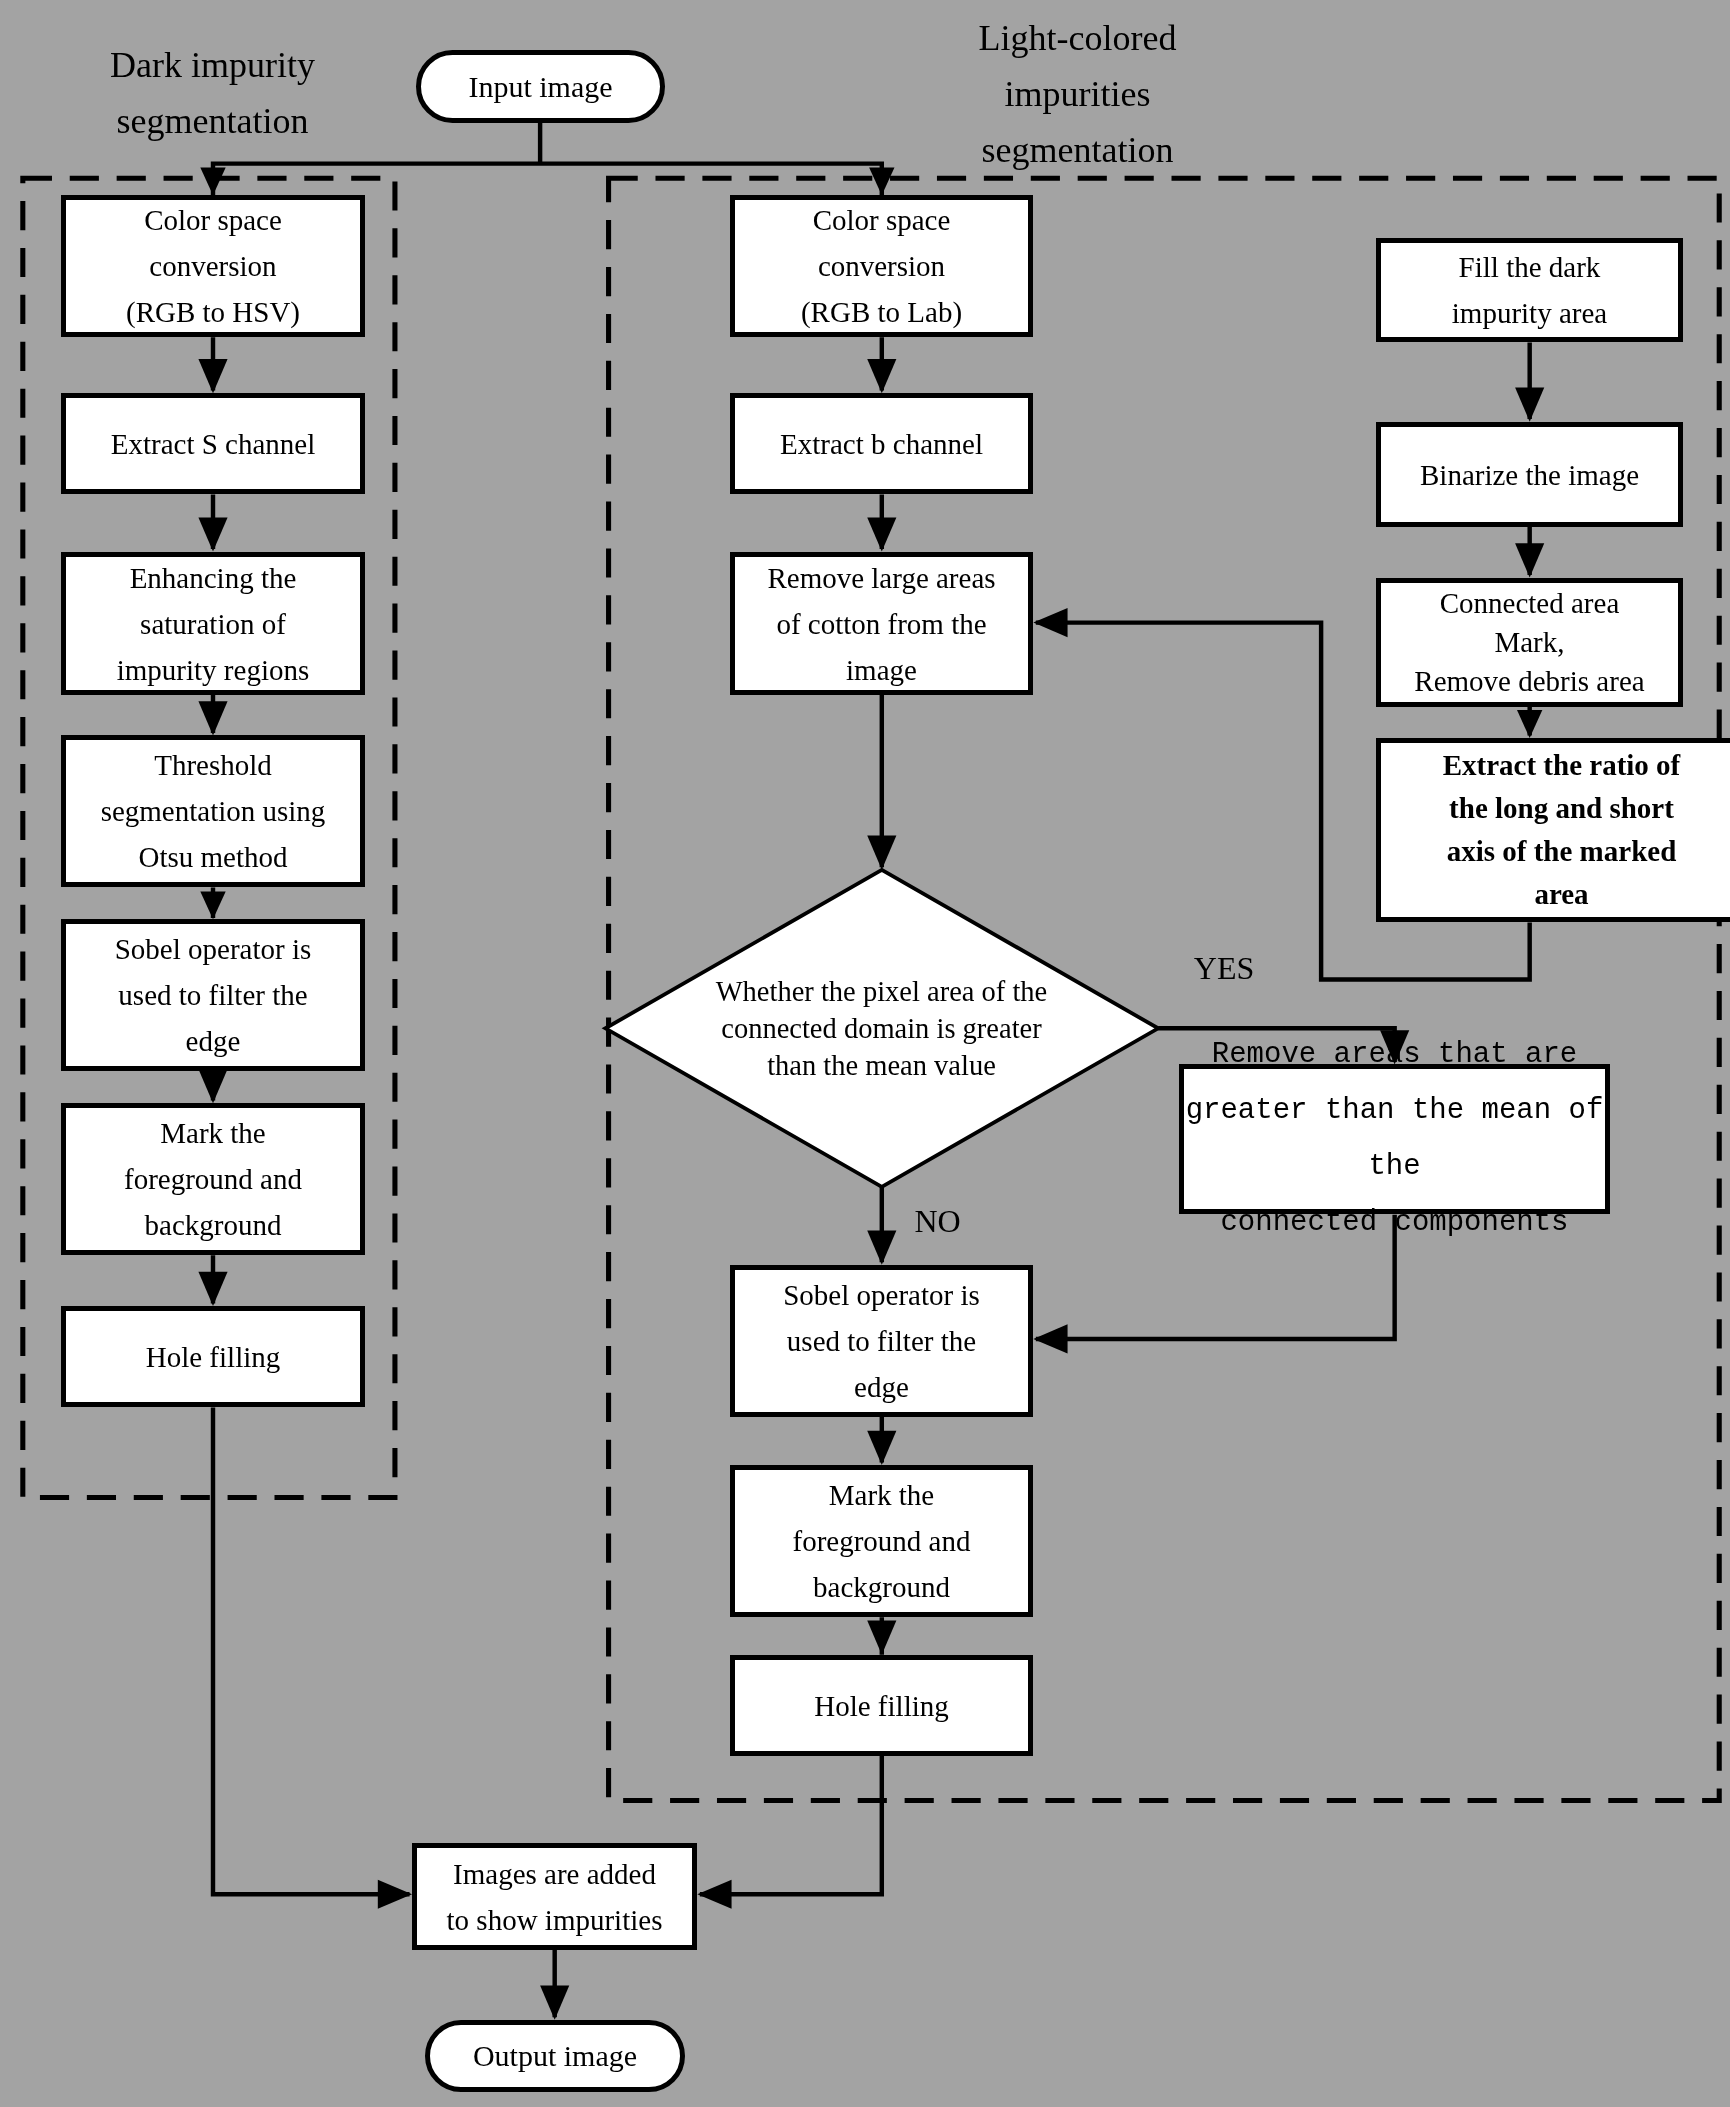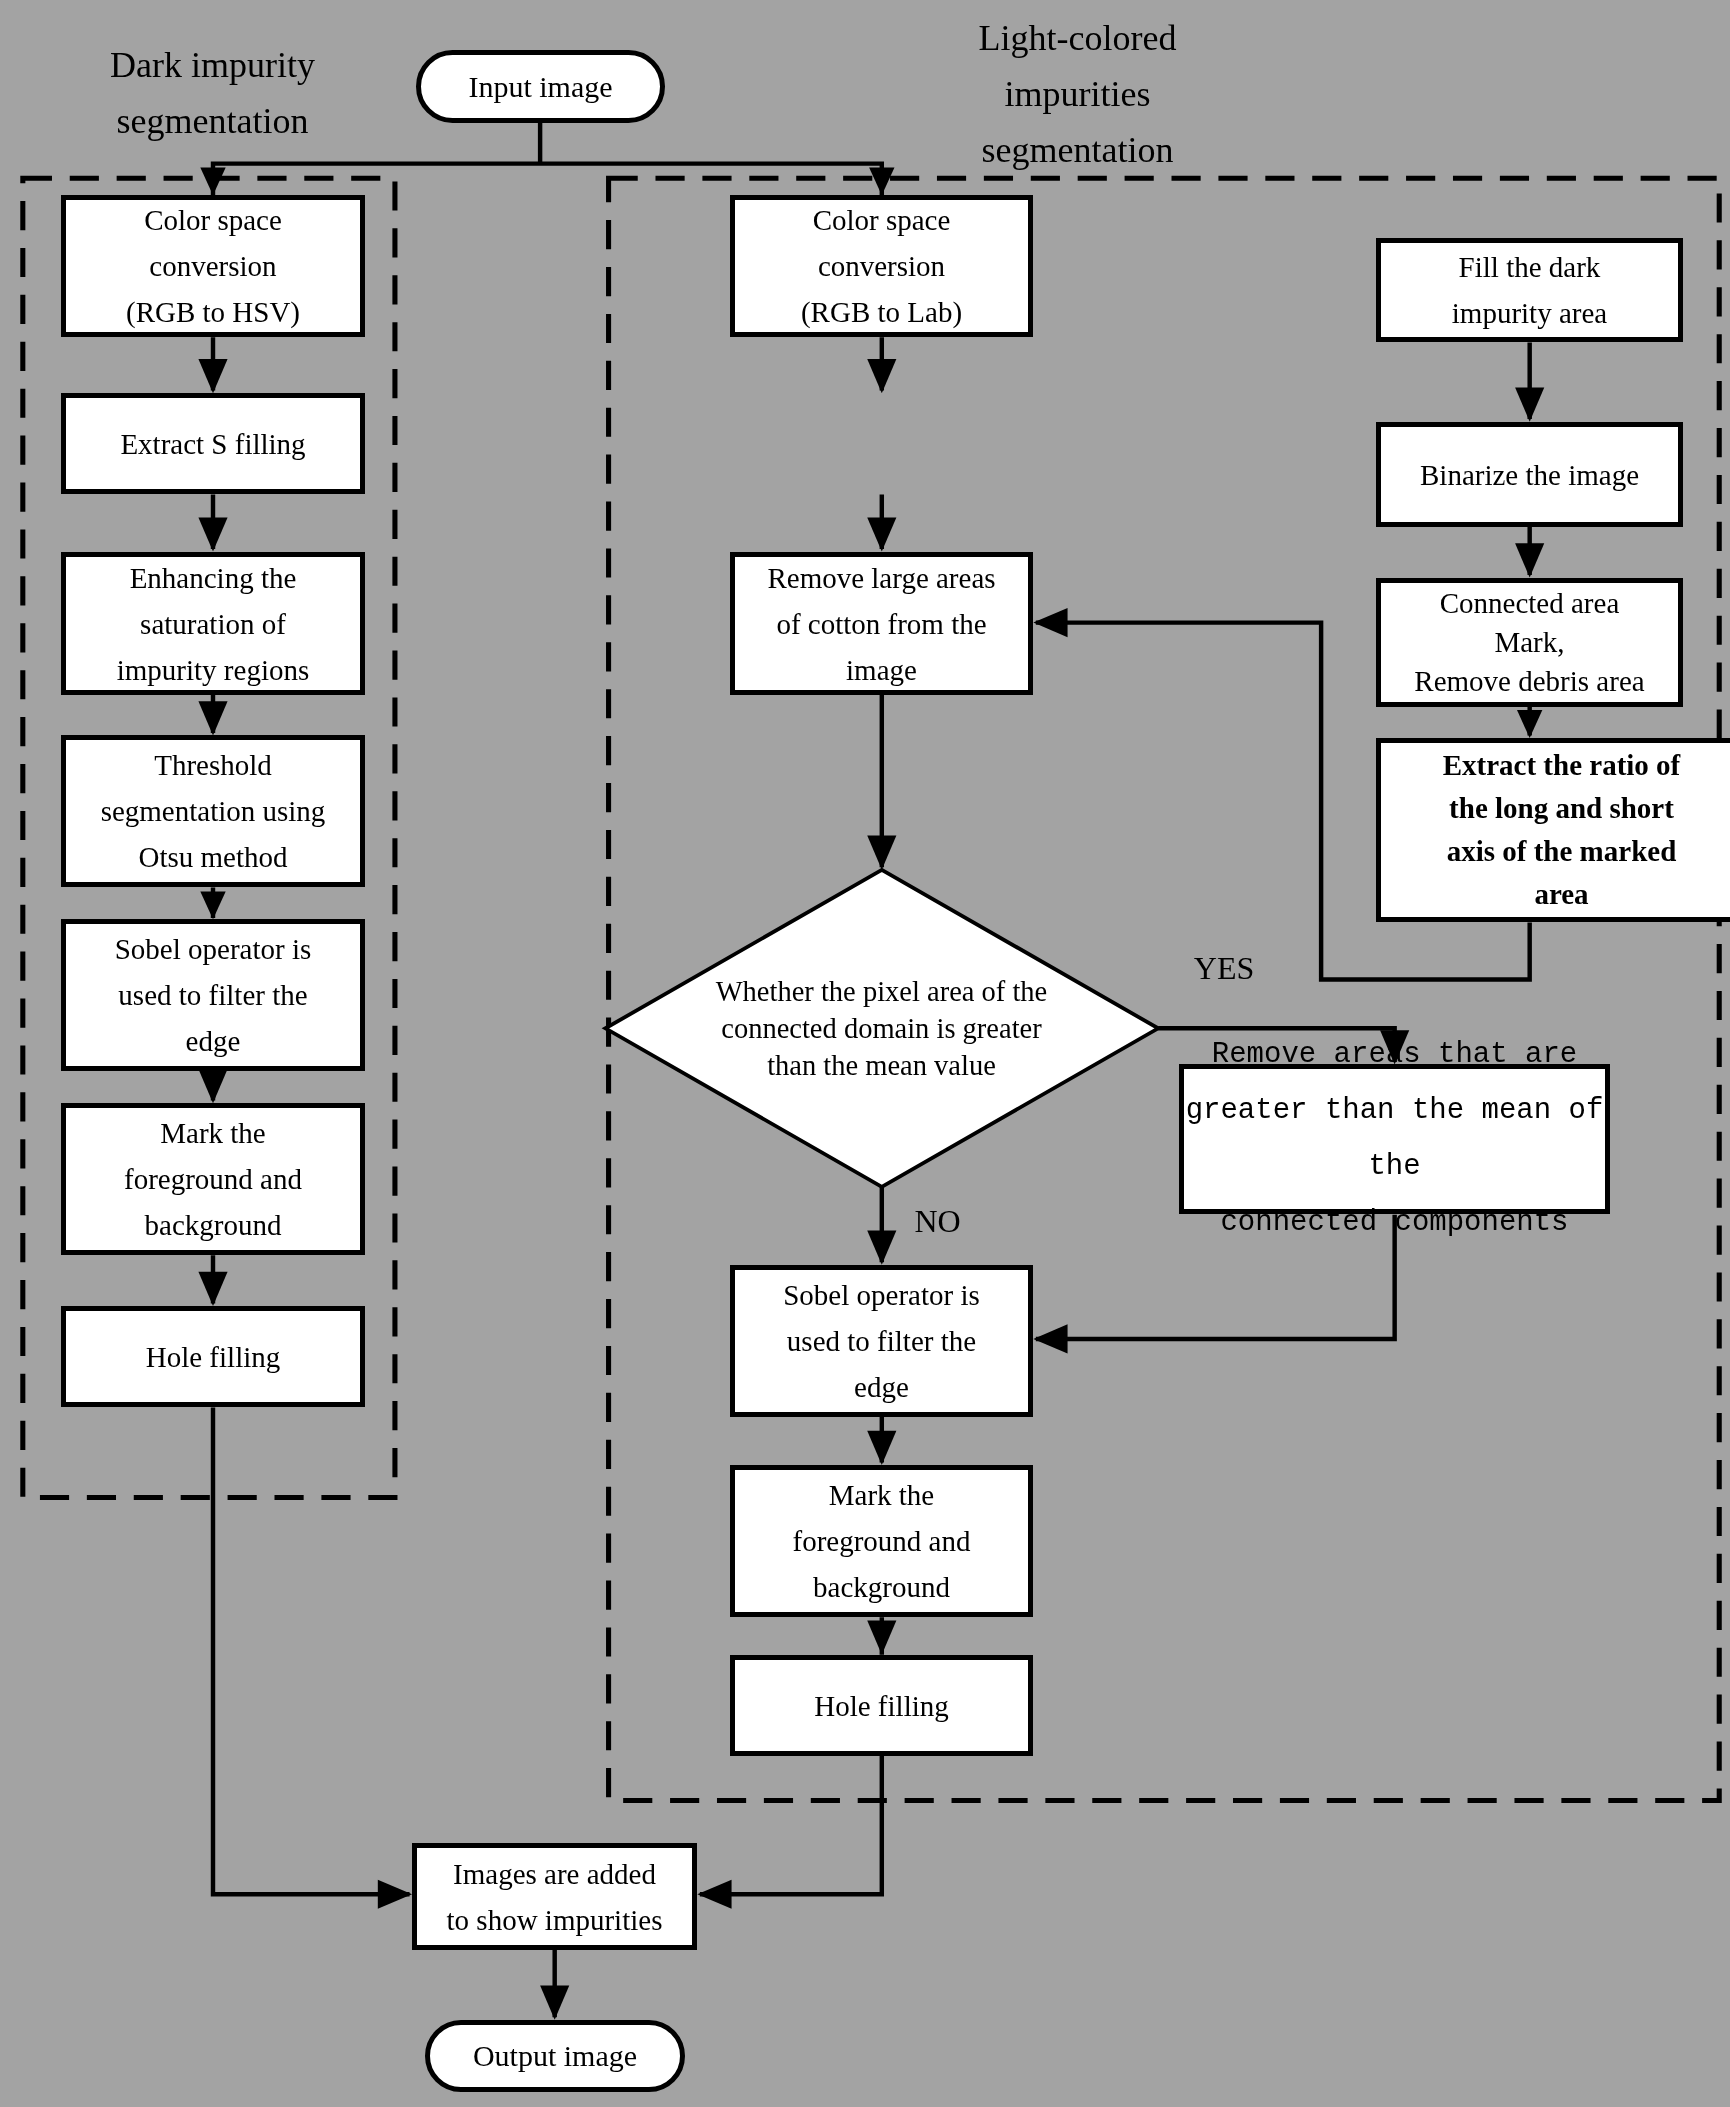--- a/index.html
+++ b/index.html
@@ -94,38 +94,39 @@
   <div class="floating title" style="left:895px;top:9px;width:365px;height:170px;">Light-colored
 impurities
 segmentation</div>
 
   <div class="node pill" style="left:416px;top:50px;width:249px;height:73px;">Input image</div>
   <div class="node pill" style="left:425px;top:2020px;width:260px;height:72px;">Output image</div>
 
   <div class="node" style="left:61px;top:195px;width:304px;height:142px;">Color space
 conversion
 (RGB to HSV)</div>
-  <div class="node" style="left:61px;top:393px;width:304px;height:101px;">Extract S filling</div>
+  <div class="node" style="left:61px;top:393px;width:304px;height:101px;">Extract S channel</div>
   <div class="node" style="left:61px;top:552px;width:304px;height:143px;">Enhancing the
 saturation of
 impurity regions</div>
   <div class="node" style="left:61px;top:735px;width:304px;height:152px;">Threshold
 segmentation using
 Otsu method</div>
   <div class="node" style="left:61px;top:919px;width:304px;height:152px;">Sobel operator is
 used to filter the
 edge</div>
   <div class="node" style="left:61px;top:1103px;width:304px;height:152px;">Mark the
 foreground and
 background</div>
   <div class="node" style="left:61px;top:1306px;width:304px;height:101px;">Hole filling</div>
 
   <div class="node" style="left:730px;top:195px;width:303px;height:142px;">Color space
 conversion
 (RGB to Lab)</div>
+  <div class="node" style="left:730px;top:393px;width:303px;height:101px;">Extract b channel</div>
   <div class="node" style="left:730px;top:552px;width:303px;height:143px;">Remove large areas
 of cotton from the
 image</div>
   <div class="floating diamond-label" style="left:605px;top:936px;width:553px;height:184px;">Whether the pixel area of the
 connected domain is greater
 than the mean value</div>
   <div class="node" style="left:730px;top:1265px;width:303px;height:152px;">Sobel operator is
 used to filter the
 edge</div>
   <div class="node" style="left:730px;top:1465px;width:303px;height:152px;">Mark the

